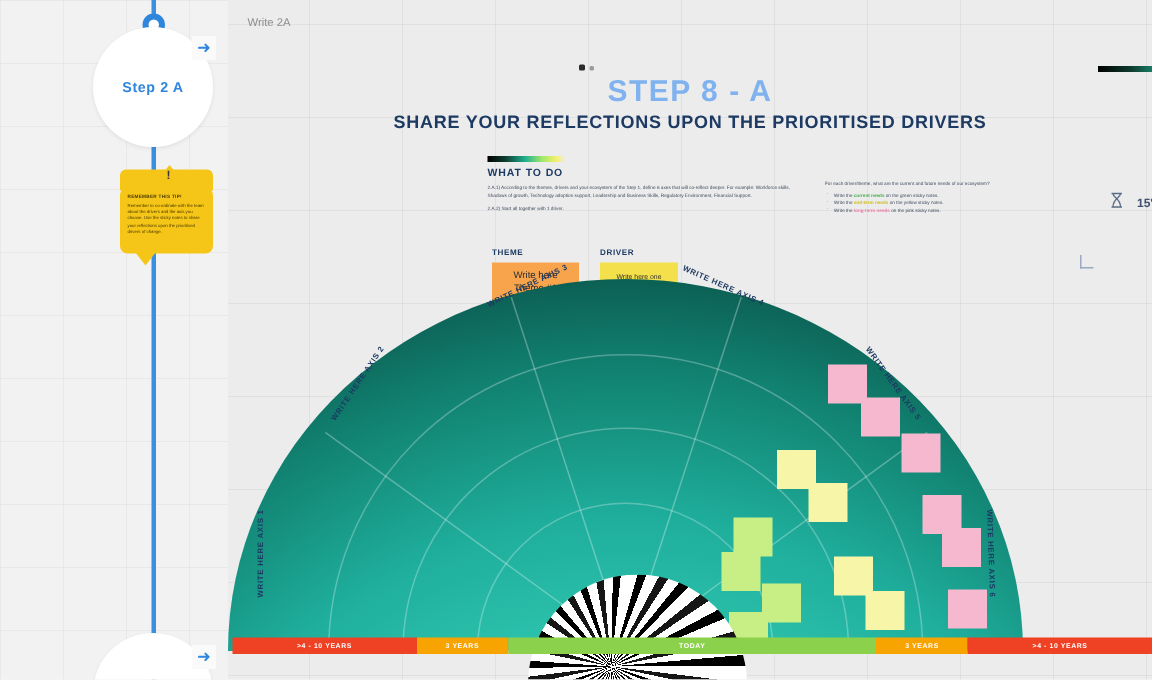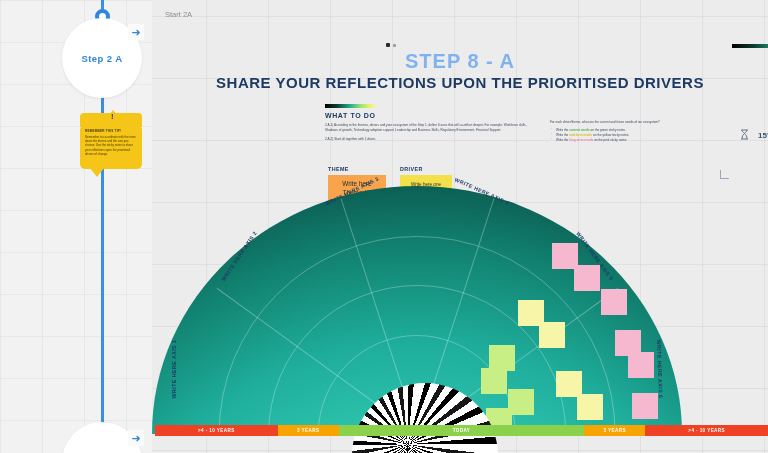--- a/index.html
+++ b/index.html
@@ -86,21 +86,21 @@
   
   .gradbar { position: absolute; height: 4px;
     background: linear-gradient(to right, #000 0%, #0d3a2c 22%, #1fae8f 48%, #9fe86b 70%, #f5f06a 88%, rgba(245,240,106,0) 100%); }
   .gradbar.tr { left: 580px; top: 44px; width: 98px; }
   .gradbar.wl { left: 173px; top: 104px; width: 52px; }
 
   
   .title { position: absolute; left: 0; right: 0; top: 50px; text-align: center;
            color: #7fb2ef; font-size: 20px; font-weight: bold; letter-spacing: 1px; }
   .subtitle { position: absolute; left: 0; right: 0; top: 74px; text-align: center;
-           color: #1d3a63; font-size: 15px; font-weight: bold; letter-spacing: .5px; }
+           color: #1d3a63; font-size: 12px; font-weight: bold; letter-spacing: .5px; }
 
   
   .wtd { position: absolute; left: 173px; top: 112px; width: 215px; }
   .wtd h3 { font-size: 7px; color: #1d3a63; letter-spacing: .6px; margin-bottom: 4px; }
   .wtd p { font-size: 3.15px; color: #3d4a5c; line-height: 1.55; margin-bottom: 4px; }
 
   .needs { position: absolute; left: 398px; top: 120px; width: 150px; }
   .needs p { font-size: 3.1px; color: #3d4a5c; line-height: 1.5; margin-bottom: 3px; }
   .needs ul { list-style: none; }
   .needs li { font-size: 3.1px; color: #3d4a5c; line-height: 1.7; padding-left: 6px; position: relative; }
@@ -175,21 +175,21 @@
       <div class="bubble-title">REMEMBER THIS TIP!</div>
       <div class="bubble-body">Remember to co-ordinate with the team about the drivers and the axis you choose. Use the sticky notes to share your reflections upon the prioritised drivers of change.</div>
     </div>
 
     <div class="rail-dot bottom"></div>
     <div class="rail-circle bottom"></div>
     <div class="rail-arrow a2">➜</div>
   </div>
 
   <div class="canvas">
-    <div class="crumb">Start 2A</div>
+    <div class="crumb">Write 2A</div>
 
     <div class="guide-dot d1"></div>
     <div class="guide-dot d2"></div>
     <div class="corner-mark"></div>
 
     <div class="gradbar tr"></div>
     <div class="gradbar wl"></div>
 
     <div class="title">STEP 8 - A</div>
     <div class="subtitle">SHARE YOUR REFLECTIONS UPON THE PRIORITISED DRIVERS</div>

